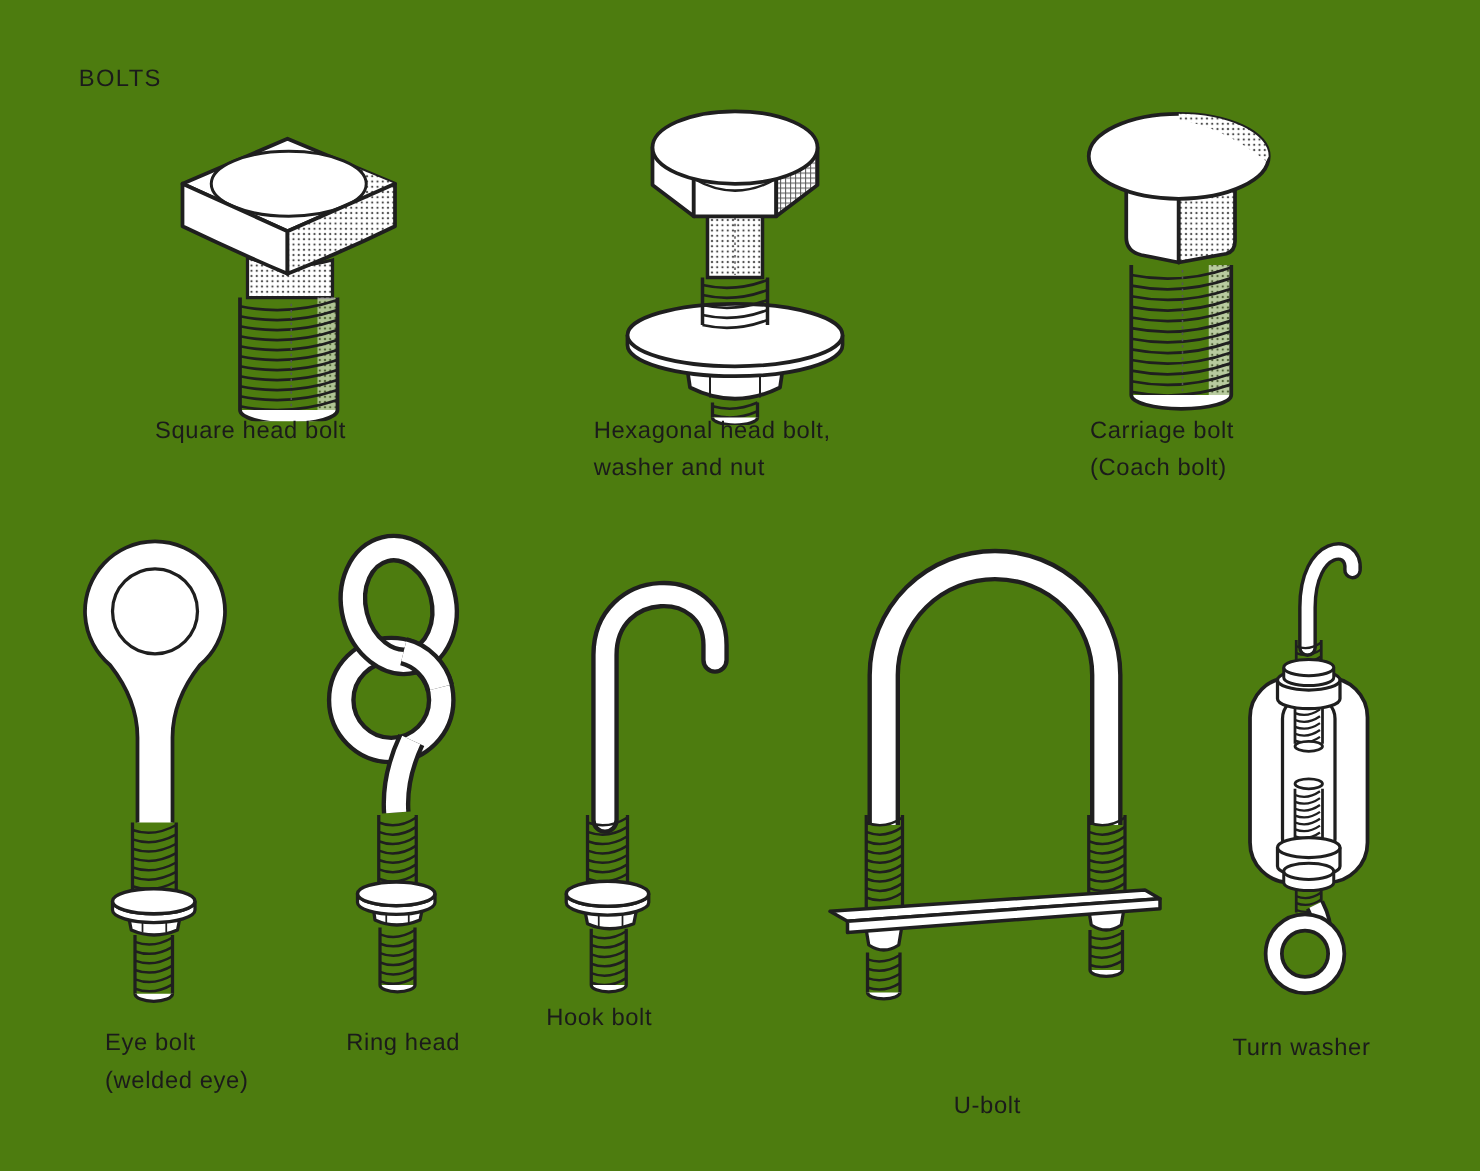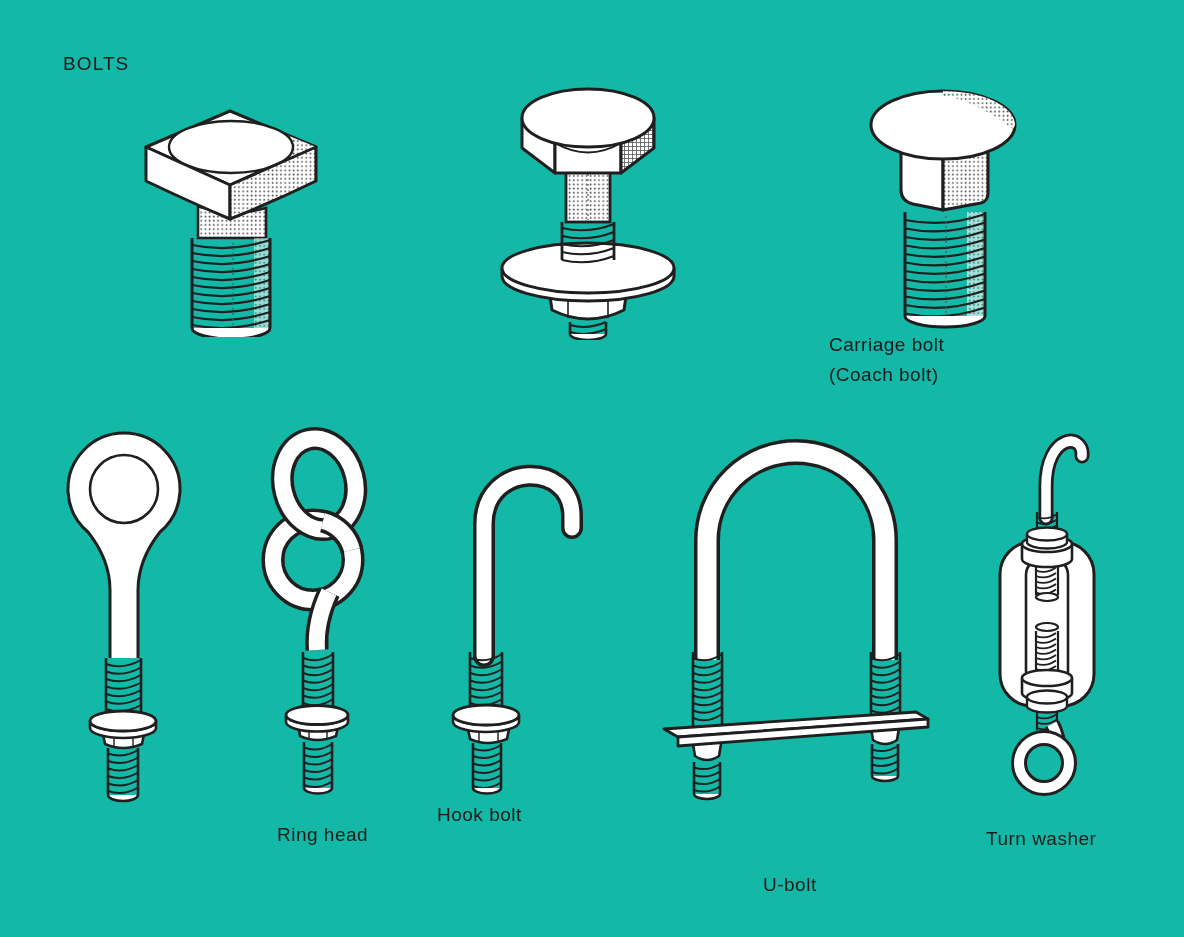--- a/index.html
+++ b/index.html
@@ -1,18 +1,18 @@
 <!DOCTYPE html>
 <html><head>
 <meta charset="utf-8">
 <style>
   html,body{margin:0;padding:0;background:#e8e8e8;}
   .canvas{
     position:relative;width:1184px;height:937px;margin:0 auto;
-    background:#14b8a6;overflow:hidden;
+    background:#4d7c0f;overflow:hidden;
     font-family:"Liberation Sans","DejaVu Sans",sans-serif;
   }
   .cap{
     position:absolute;font-size:19px;line-height:30px;color:#1b1b1b;
     letter-spacing:.5px;white-space:nowrap;
   }
   .cap span{display:block;}
   .sec{letter-spacing:1.1px;}
   .fig{position:absolute;}
   .fig path,.fig line,.fig ellipse,.fig circle{vector-effect:none;}
@@ -373,24 +373,35 @@
         <use href="#tH" x="57" y="309"></use>
     </g>
     <path d="M57,296 V314 M77,296 V314" stroke="#1f1f1f" stroke-width="2.2" fill="none"></path>
 
     <path d="M72,308 Q79,322 78,332" fill="none" stroke="#1f1f1f" stroke-width="16"></path>
     <path d="M72,308 Q79,322 78,332" fill="none" stroke="#fff" stroke-width="10"></path>
     <circle cx="64" cy="347" r="25" fill="none" stroke="#1f1f1f" stroke-width="16"></circle>
     <circle cx="64" cy="347" r="25" fill="none" stroke="#fff" stroke-width="10"></circle>
   </svg>
 
-  <div class="cap" style="left:829px;top:330px">
+  <div class="cap" style="left:124px;top:330px">
+    <span>Square head bolt</span>
+  </div>
+  <div class="cap" style="left:475px;top:330px">
+    <span>Hexagonal head bolt,</span>
+    <span>washer and nut</span>
+  </div>
+  <div class="cap" style="left:872px;top:330px">
     <span>Carriage bolt</span>
     <span>(Coach bolt)</span>
   </div>
+  <div class="cap" style="left:84px;top:820px">
+    <span>Eye bolt</span>
+    <span>(welded eye)</span>
+  </div>
   <div class="cap" style="left:277px;top:820px">
     <span>Ring head</span>
   </div>
   <div class="cap" style="left:437px;top:800px">
     <span>Hook bolt</span>
   </div>
   <div class="cap" style="left:763px;top:870px">
     <span>U-bolt</span>
   </div>
   <div class="cap" style="left:986px;top:824px">

